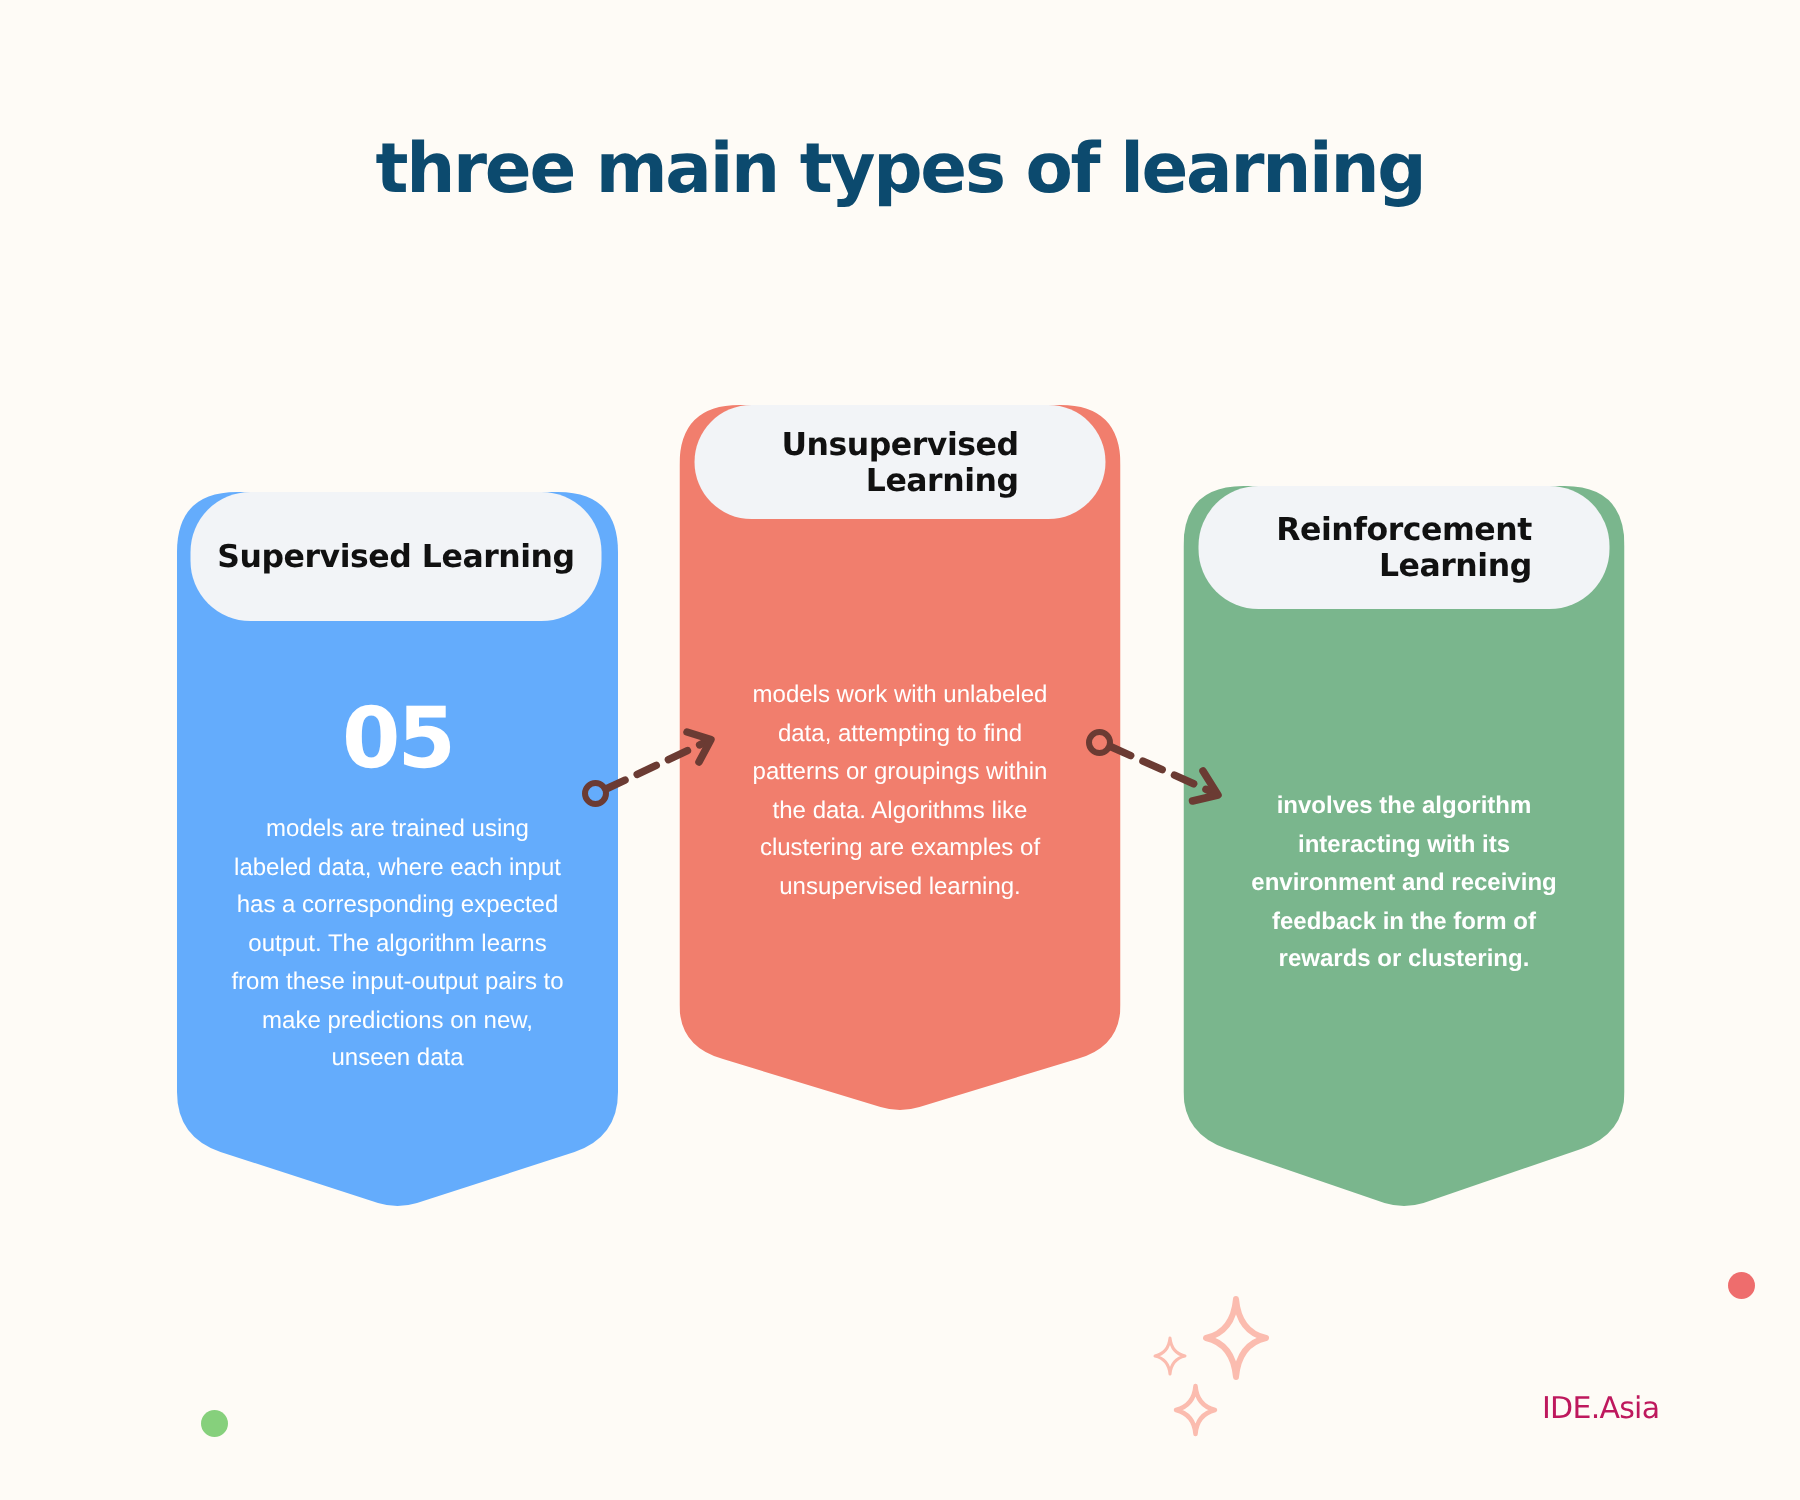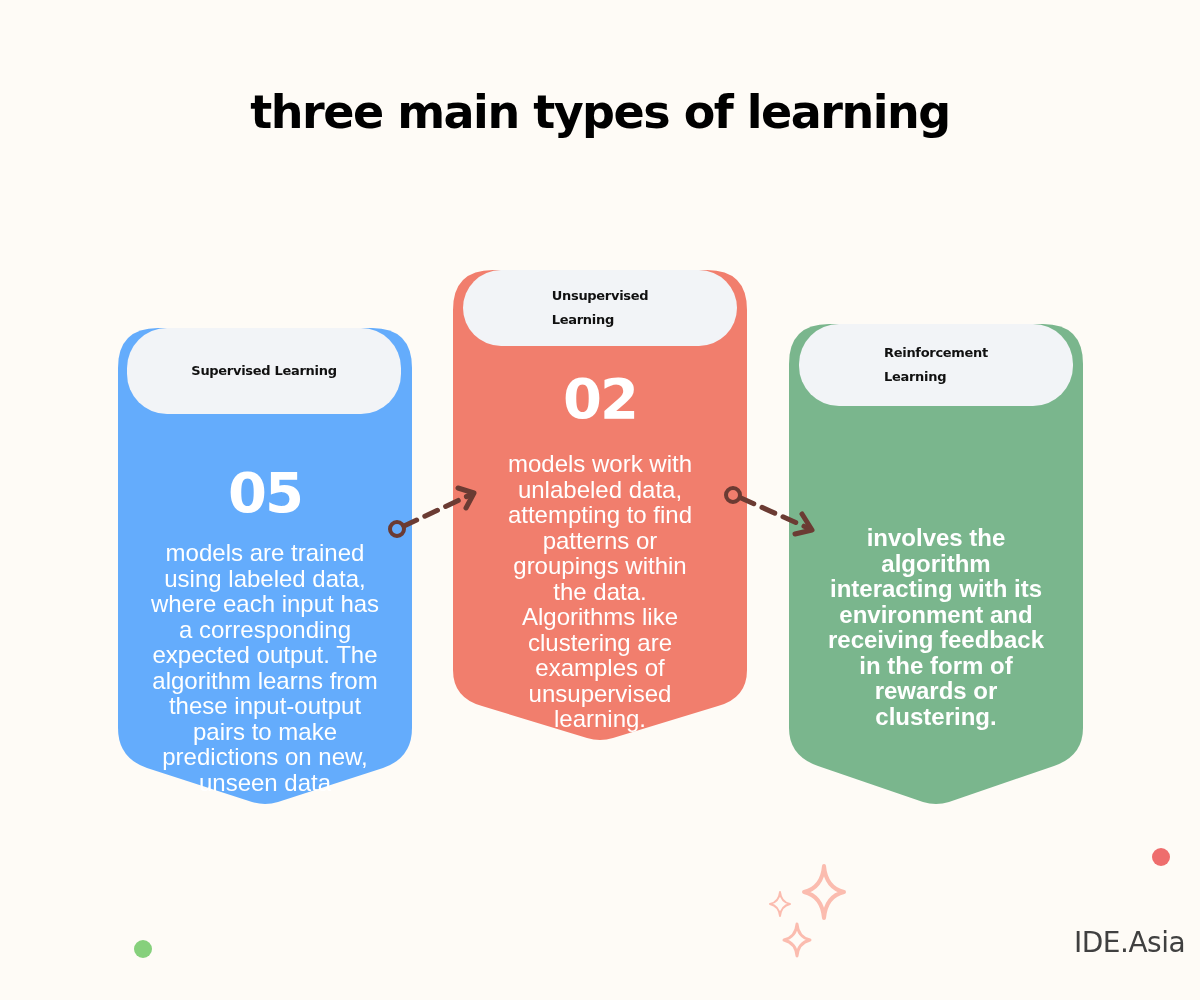--- a/index.html
+++ b/index.html
@@ -3,44 +3,44 @@
 <meta charset="utf-8">
 <style>
   html, body { margin:0; padding:0; }
   body {
     width:1200px; height:1000px; background:#fefbf6; position:relative; overflow:hidden;
     font-family:"Liberation Sans", sans-serif;
   }
   .title {
     position:absolute; left:0; top:82px; width:1200px; text-align:center;
     font-family:"DejaVu Sans", sans-serif; font-weight:bold; font-size:46px; line-height:60px;
-    color:#000000; letter-spacing:-1.5px;
+    color:#0c4a6e; letter-spacing:-1.5px;
   }
   .card { position:absolute; }
   .card svg.shape { position:absolute; left:0; top:0; }
   .pill {
     position:absolute; background:#f2f4f7; border-radius:40px;
-    display:flex; align-items:center; justify-content:center; text-align:left;
-    font-family:"DejaVu Sans", sans-serif; font-weight:bold; font-size:13px; line-height:24px;
+    display:flex; align-items:center; justify-content:center; text-align:right;
+    font-family:"DejaVu Sans", sans-serif; font-weight:bold; font-size:21px; line-height:24px;
     color:#111; letter-spacing:-0.3px;
   }
   .num {
     position:absolute; width:100%; text-align:center; color:#fff;
     font-family:"DejaVu Sans", sans-serif; font-weight:bold; font-size:56px; letter-spacing:-2px;
   }
   .desc {
-    position:absolute; text-align:center; color:#fff; font-size:24px; line-height:25.5px;
+    position:absolute; text-align:center; color:#fff; font-size:16px; line-height:25.5px;
     font-family:"Liberation Sans", sans-serif;
   }
   .desc.bold { font-weight:bold; }
   .arrow { position:absolute; }
   .dot { position:absolute; border-radius:50%; }
   .brand {
-    position:absolute; left:1028px; top:926px; font-size:28px; color:#404040;
-    font-family:"DejaVu Sans", sans-serif; letter-spacing:-0.5px;margin-left:46px;
+    position:absolute; left:1028px; top:926px; font-size:20px; color:#be185d;
+    font-family:"DejaVu Sans", sans-serif; letter-spacing:-0.5px;
   }
   .sparkles { position:absolute; left:760px; top:860px; }
 </style>
 </head>
 <body>
 
 <div class="title">
   <div>three main types of learning</div>
 </div>
 
@@ -58,21 +58,20 @@
 <div class="card" style="left:453px; top:270px; width:294px; height:472px;">
   <svg class="shape" width="294" height="472">
     <path d="M0,40 Q0,0 40,0 L254,0 Q294,0 294,40 L294,400 Q294,428 265,436 L160,468 Q147,472 134,468 L29,436 Q0,428 0,400 Z" fill="#f17e6d"></path>
   </svg>
   <div class="pill" style="left:10px; top:0; width:274px; height:76px;">
     <span>
       <span>Unsupervised</span><br>
       <span>Learning</span>
     </span>
   </div>
-  <div class="num" style="top:96px;">02</div>
   <div class="desc" style="left:42px; top:181px; width:210px;">models work with unlabeled data, attempting to find patterns or groupings within the data. Algorithms like clustering are examples of unsupervised learning.</div>
 </div>
 
 <div class="card" style="left:789px; top:324px; width:294px; height:482px;padding-left:20px;">
   <svg class="shape" width="294" height="482">
     <path d="M0,40 Q0,0 40,0 L254,0 Q294,0 294,40 L294,404 Q294,432 265,442 L160,478 Q147,482 134,478 L29,442 Q0,432 0,404 Z" fill="#7ab68d"></path>
   </svg>
   <div class="pill" style="left:10px; top:0; width:274px; height:82px;">
     <span>
       <span>Reinforcement</span><br>

